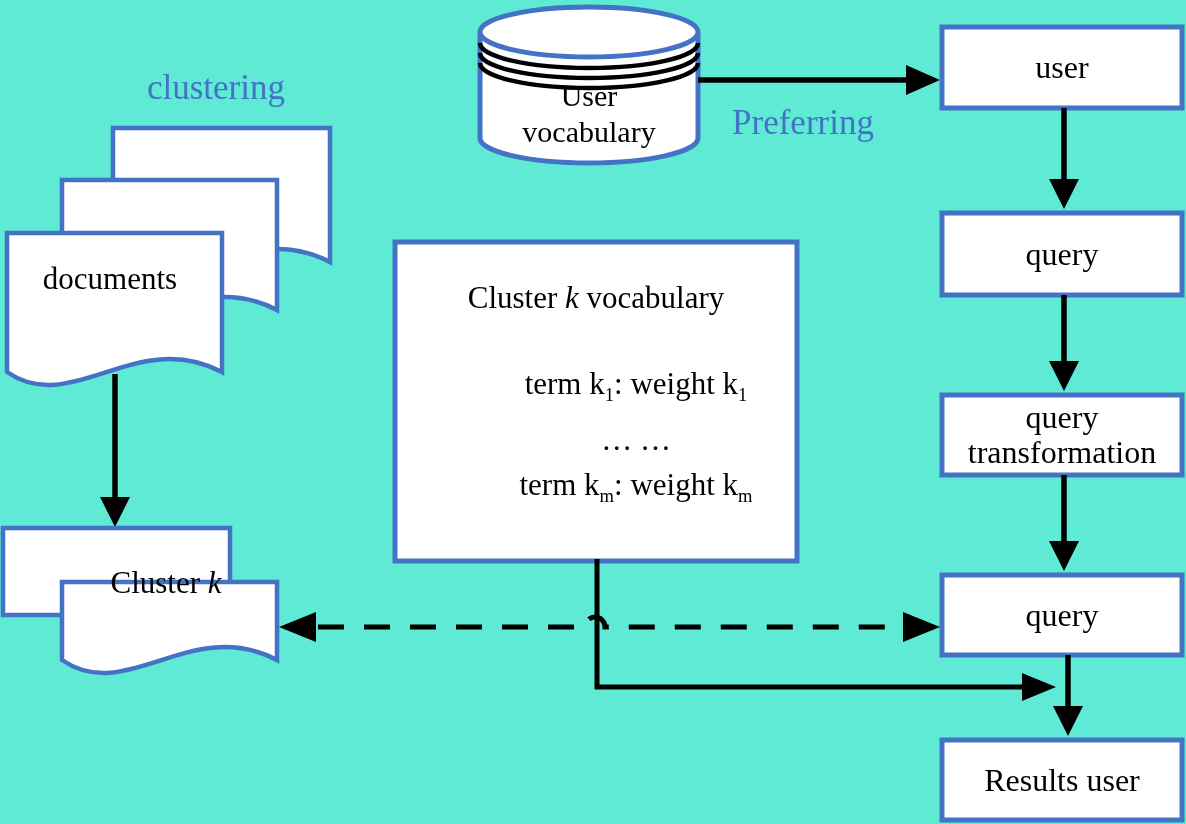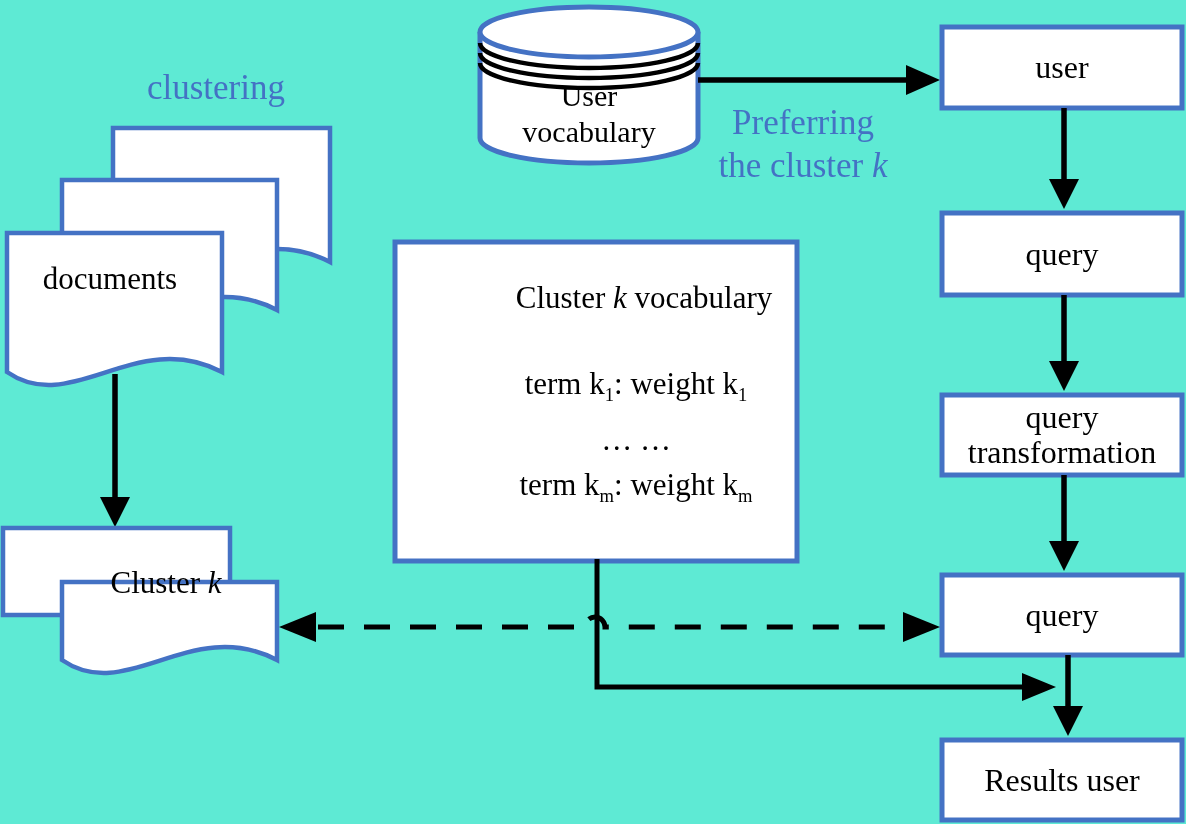--- a/index.html
+++ b/index.html
@@ -12,21 +12,21 @@
   .blue-label{color:#4472C4;}
   .shape-stroke{stroke:#4472C4;fill:#fff;}
   .black-line{stroke:#000;fill:none;}
   .arrow-fill{fill:#000;stroke:none;}
   
   .db-label{left:10px;top:259px;width:200px;font-size:31px;line-height:39px;}
   .cluster-doc-label{left:66px;top:564px;width:200px;font-size:31px;}
   .clustering-label{left:126px;top:67px;width:180px;font-size:35px;}
   .cyl-label{left:479px;top:78px;width:220px;font-size:30px;line-height:36px;}
   .preferring-label{left:690px;top:101px;width:226px;font-size:35px;line-height:43px;}
-  .vocab-title{left:397px;top:279px;width:398px;font-size:31px;padding-left:48px;}
+  .vocab-title{left:397px;top:279px;width:398px;font-size:31px;}
   .vocab-terms{left:397px;top:361px;width:478px;font-size:31px;line-height:45px;}
   .vocab-terms sub,.cluster-doc-label sub{font-size:0.6em;}
   .flow-label{display:flex;align-items:center;justify-content:center;
     font-size:32px;line-height:35px;flex-direction:column;}
   .fb-user{left:942px;top:27px;width:240px;height:81px;}
   .fb-query1{left:942px;top:213px;width:240px;height:82px;}
   .fb-qt{left:942px;top:395px;width:240px;height:80px;}
   .fb-query2{left:942px;top:575px;width:240px;height:80px;}
   .fb-results{left:942px;top:740px;width:240px;height:80px;}
   i{font-style:italic;}
@@ -116,21 +116,20 @@
     <span>Cluster </span><i>k</i>
   </div>
 
   <div class="label cyl-label">
     <span style="display:block">User</span>
     <span style="display:block">vocabulary</span>
   </div>
 
   <div class="label blue-label preferring-label">
     <span style="display:block">Preferring</span>
-    <span style="display:block"><span>the cluster </span><i>k</i></span>
   </div>
 
   <div class="label vocab-title">
     <span>Cluster </span><i>k</i><span> vocabulary</span>
   </div>
 
   <div class="label vocab-terms">
     <div><span>term k</span><sub>1</sub><span>: weight k</span><sub>1</sub></div>
     <div>… …</div>
     <div><span>term k</span><sub>m</sub><span>: weight k</span><sub>m</sub></div>

